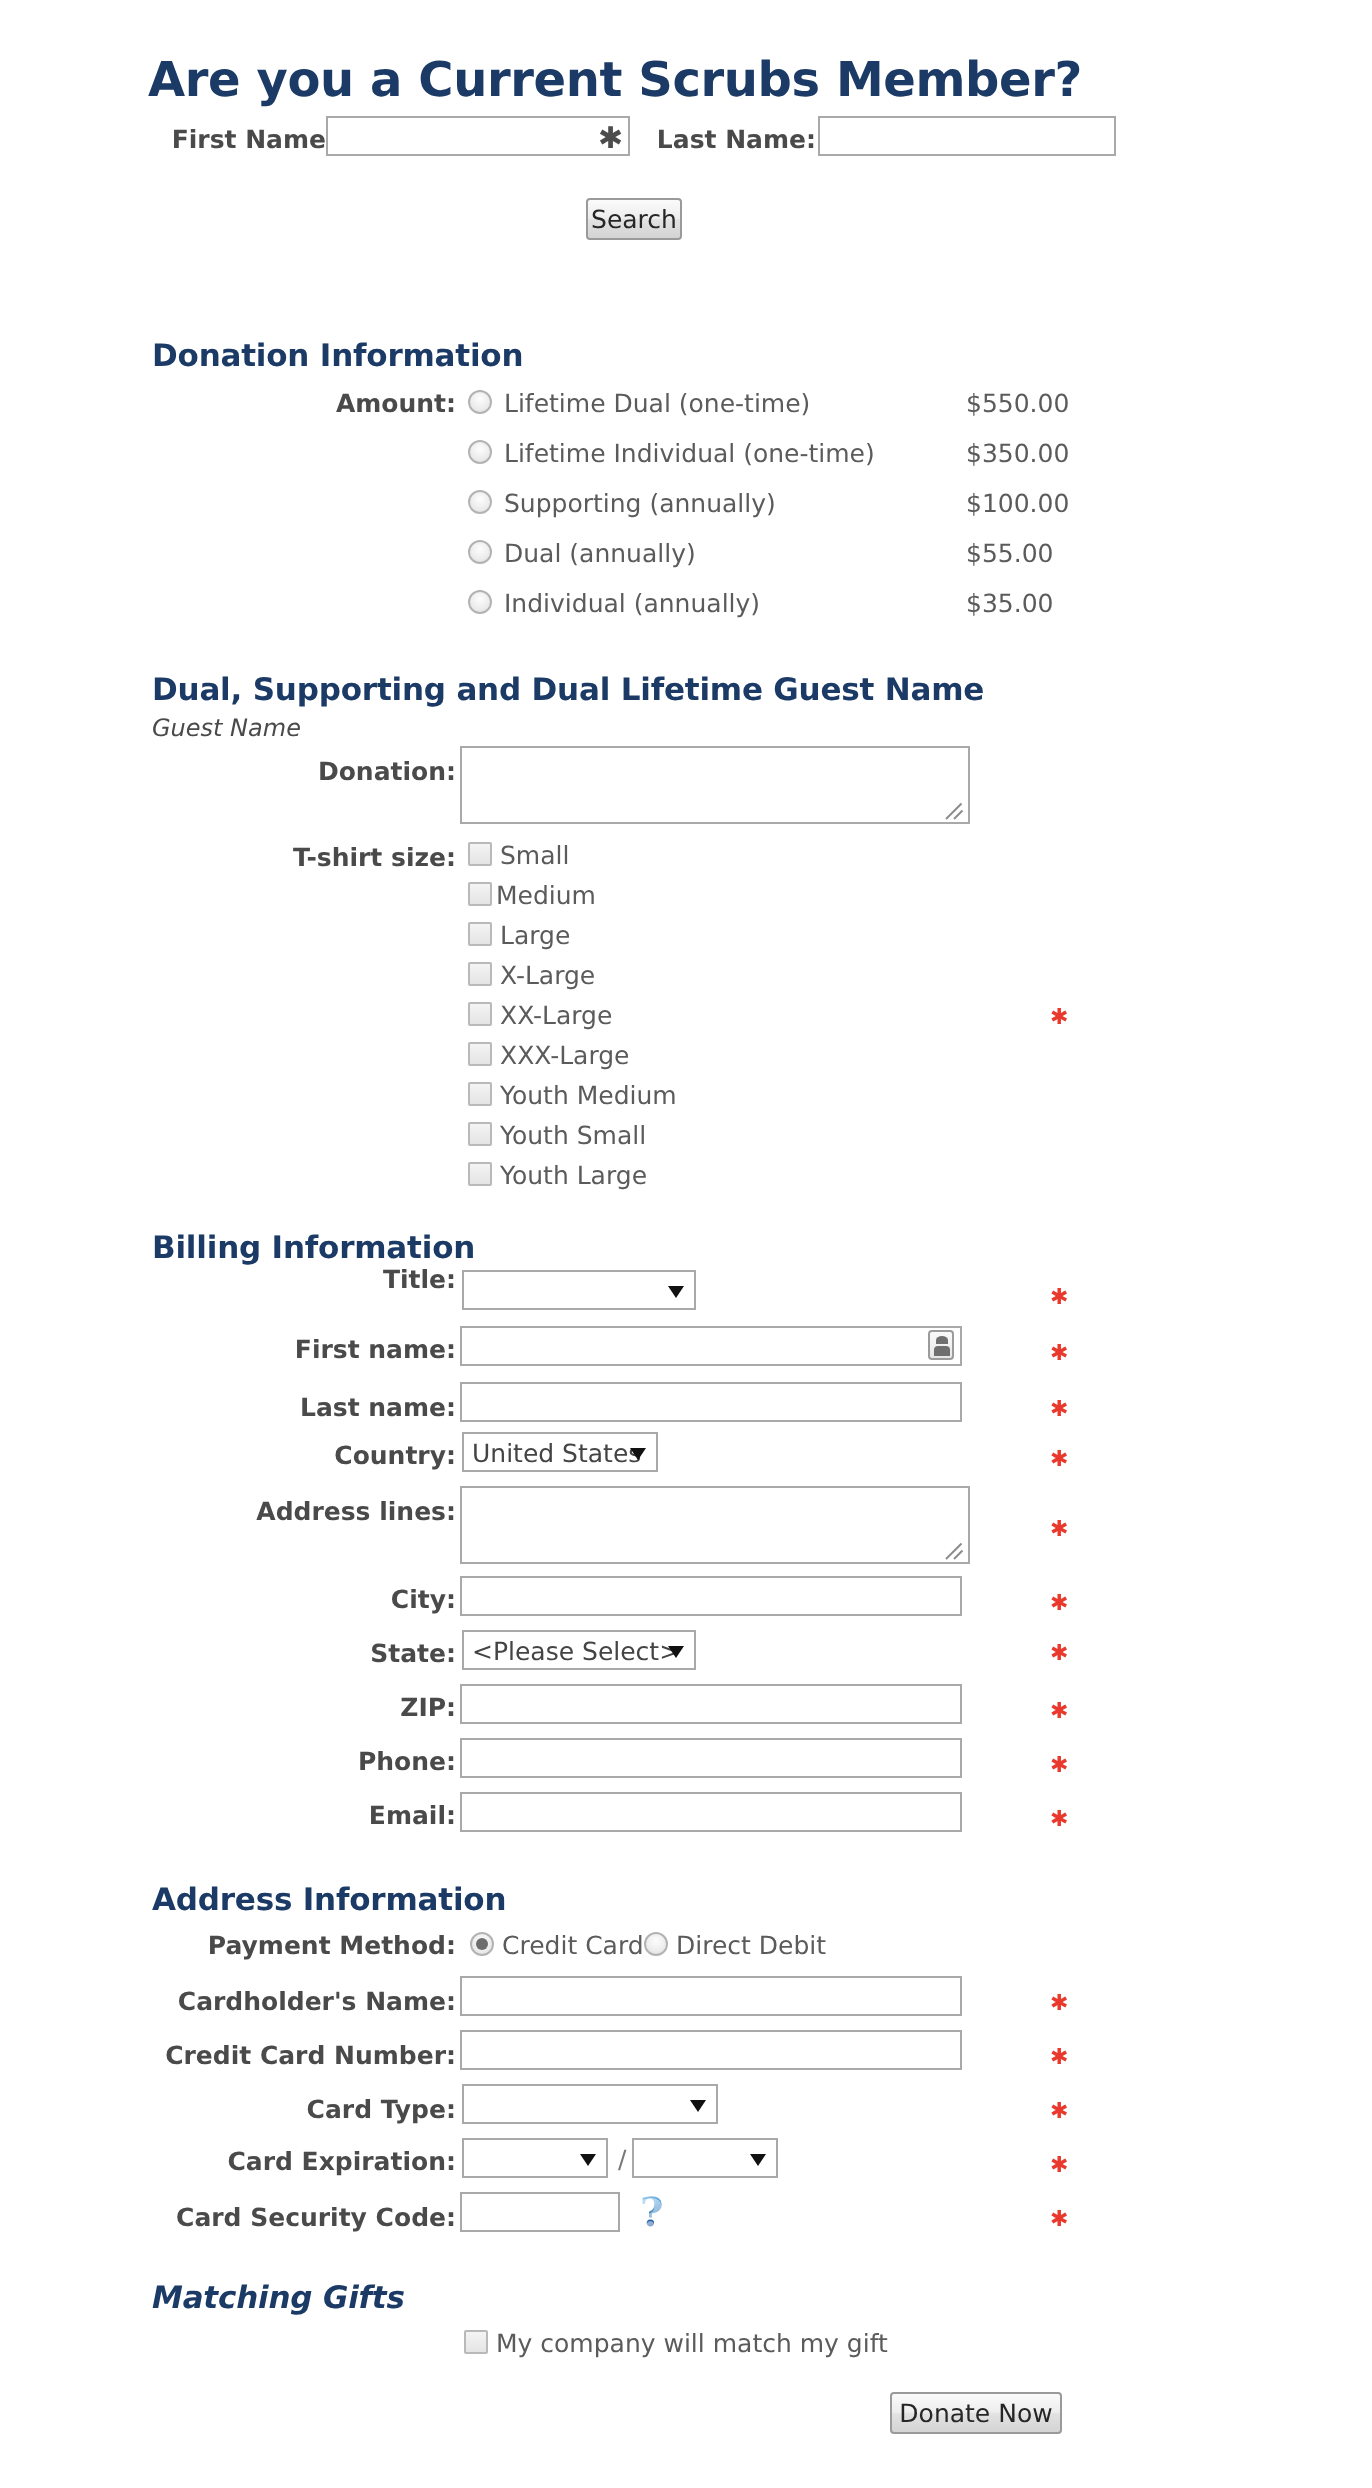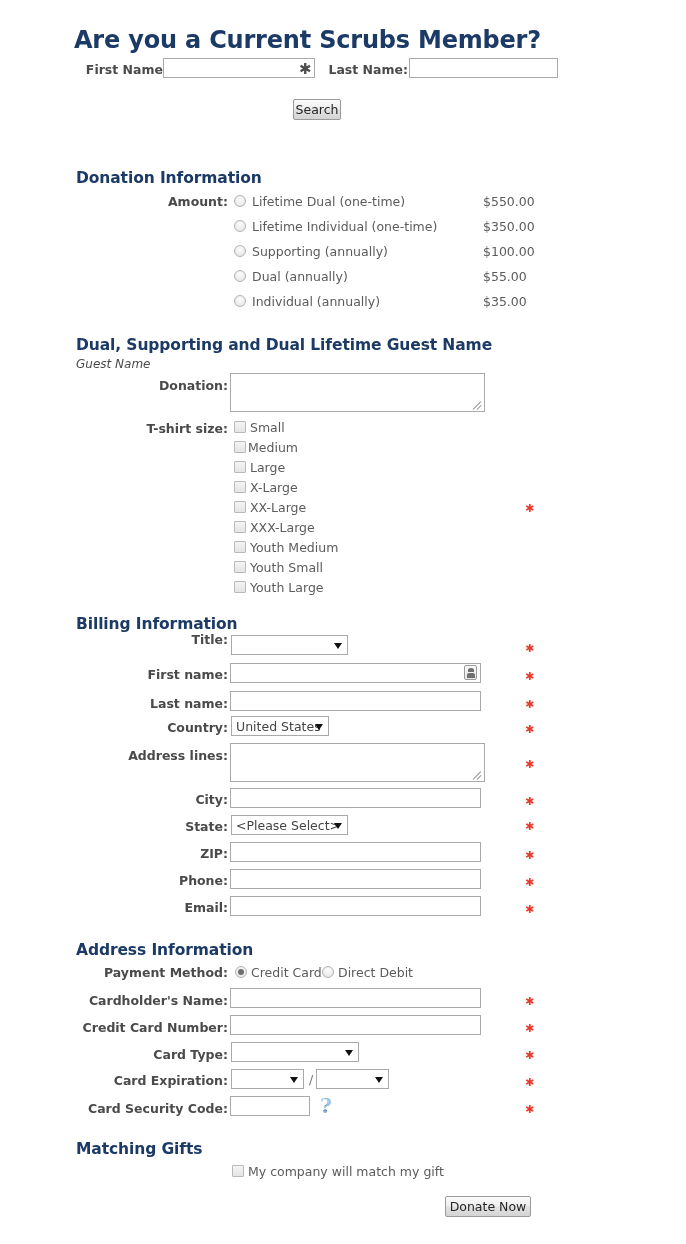--- a/index.html
+++ b/index.html
@@ -295,19 +295,19 @@
     <span></span>
     <span class="arrow"></span>
   </div>
   <div class="req-star" style="left:525px; top:1077px;">✱</div>
 
   <div class="field-label" style="left:76px; top:1101px; width:152px;">Card Security Code:</div>
   <div class="tinput" style="left:230px; top:1096px; width:80px; height:20px;"></div>
   <div class="help-icon" style="left:320px; top:1096px;">?</div>
   <div class="req-star" style="left:525px; top:1104px;">✱</div>
 
-  <div class="section-head" style="top:1140px;">Matching Gifts</div>
+  <div class="section-head" style="top:1140px;font-style:italic;">Matching Gifts</div>
   <div class="check" style="left:232px; top:1165px;"></div>
   <div class="plain-text" style="left:248px; top:1164px;">My company will match my gift</div>
 
   <div class="btn" style="left:445px; top:1196px; width:86px; height:21px;">Donate Now</div>
 
 </div>
 
 </body></html>

